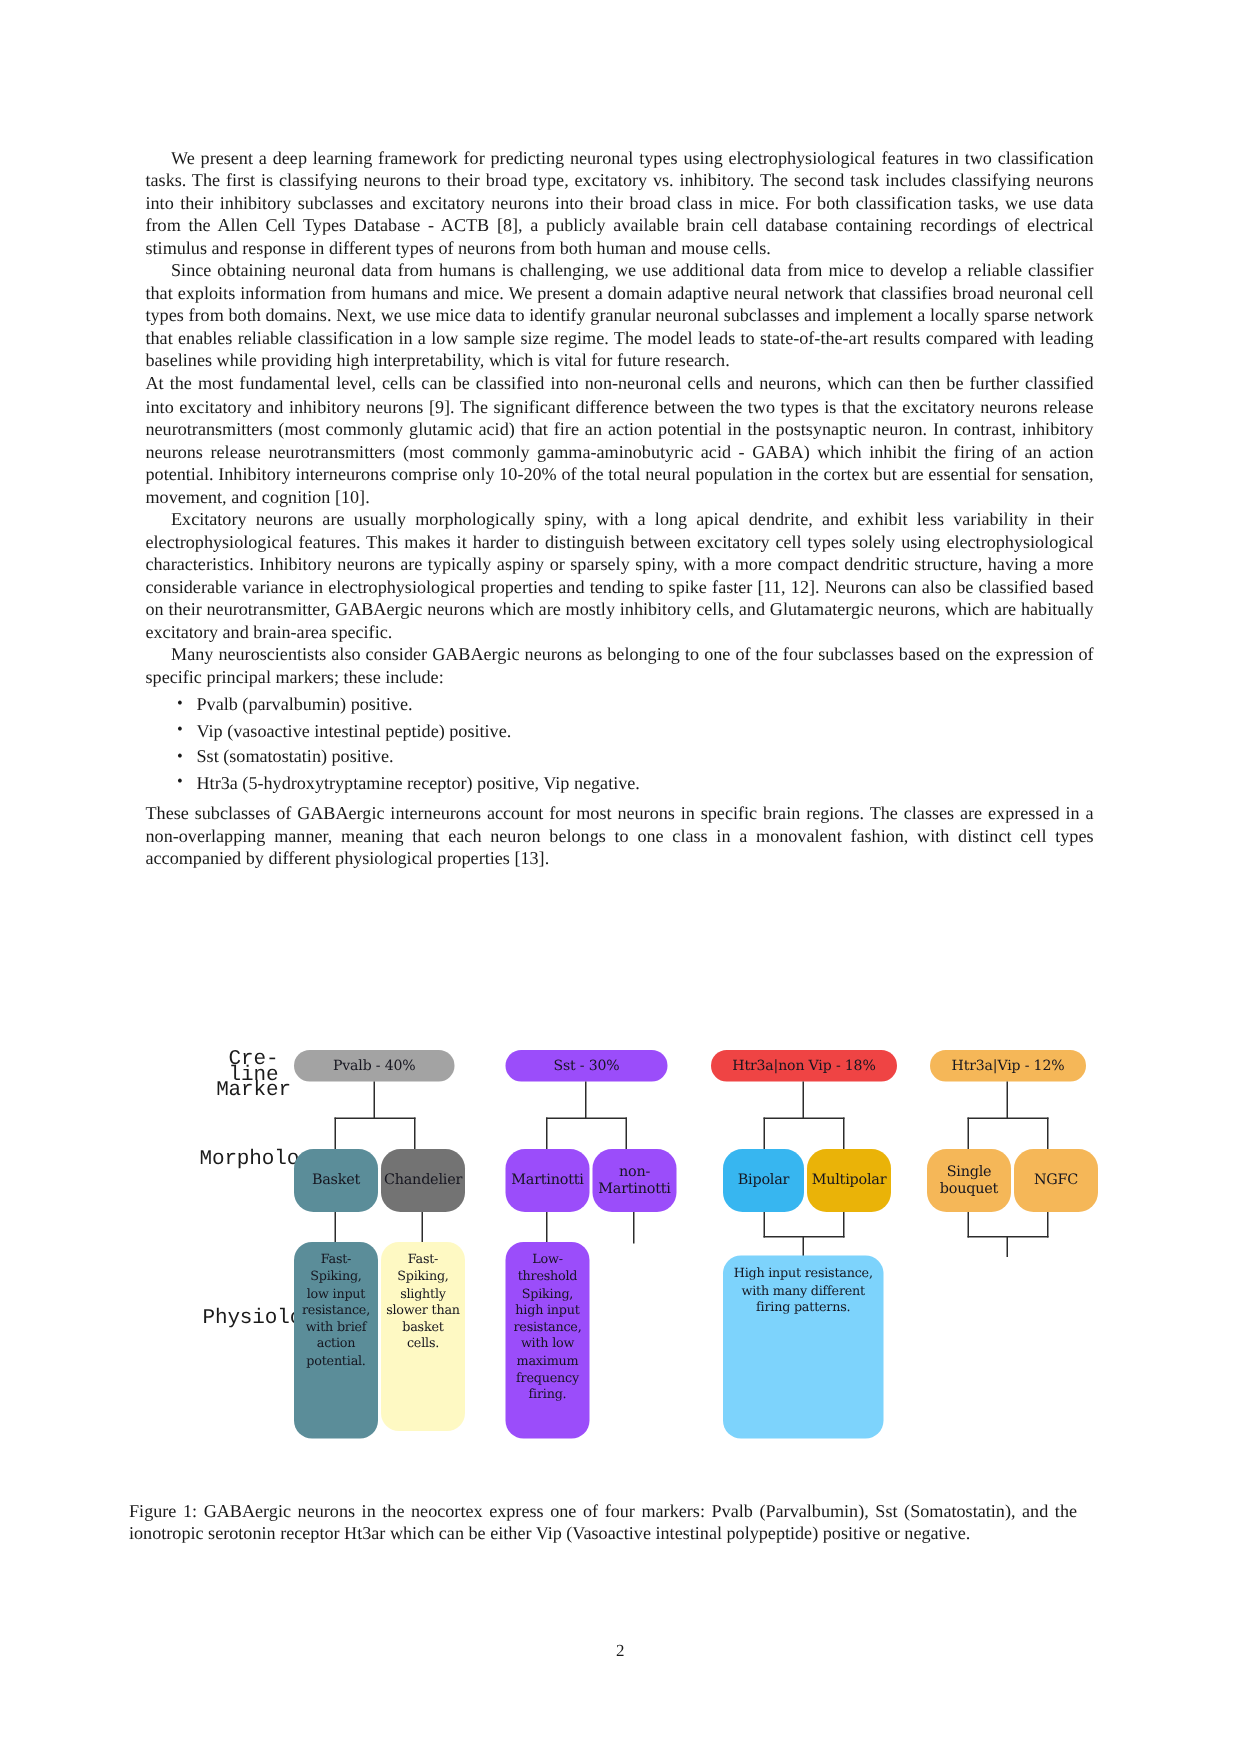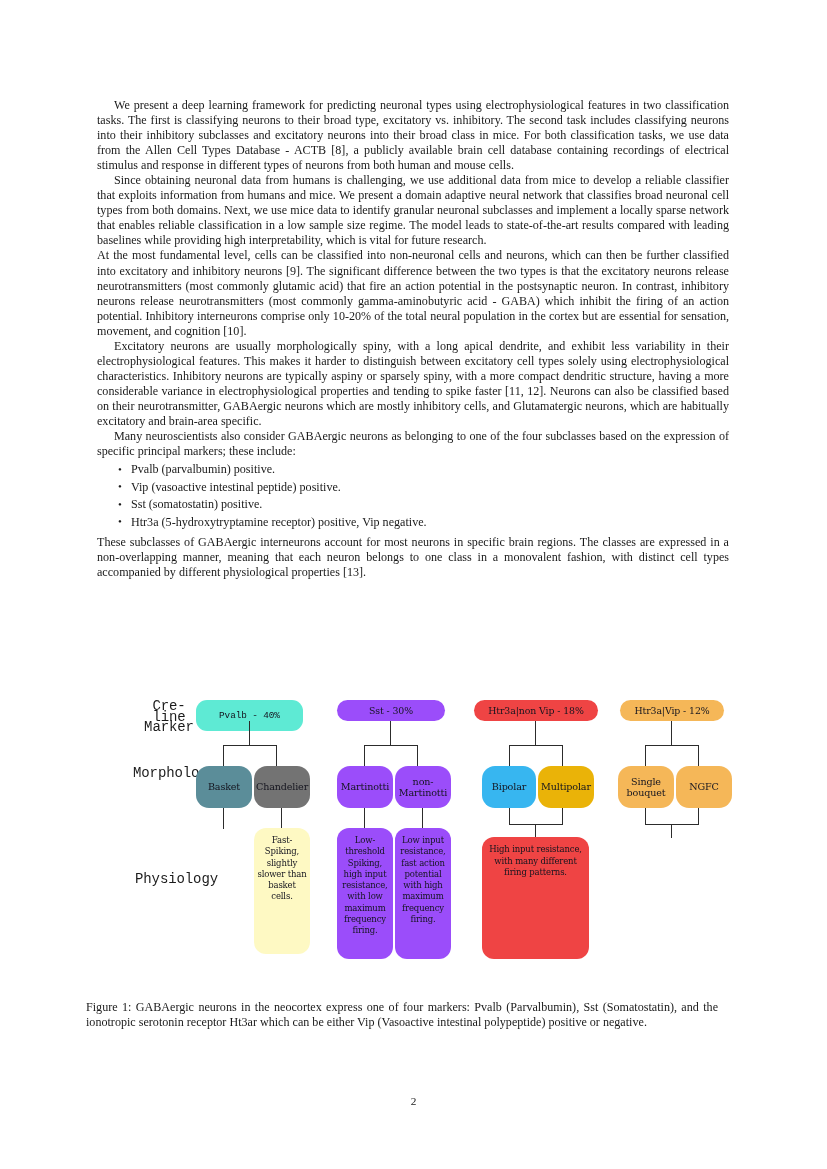--- a/index.html
+++ b/index.html
@@ -174,66 +174,66 @@
         <div>Cre-line</div>
         <div>Marker</div>
       </div>
       <div class="row-label" style="left:36px; top:80px; width:68px;">
         <div>Morphology</div>
       </div>
       <div class="row-label" style="left:38px; top:186px; width:66px;">
         <div>Physiology</div>
       </div>
 
-      <div class="node marker" style="left:99px; top:12px; width:107px; height:31px; background:#5eead4;font-family:Liberation Mono, monospace;">Pvalb - 40%</div>
+      <div class="node marker" style="left:99px; top:12px; width:107px; height:21px; background:#a3a3a3;">Pvalb - 40%</div>
 
       <div class="connector" style="left:152px; top:33px; width:1.4px; height:25px;"></div>
 
       <div class="connector" style="left:126px; top:57px; width:54px; height:1.4px;"></div>
       <div class="connector" style="left:126px; top:57px; width:1.4px; height:22px;"></div>
       <div class="connector" style="left:178.6px; top:57px; width:1.4px; height:22px;"></div>
 
       <div class="node morph" style="left:99px; top:78px; width:56px; height:42px; background:#5b8d99;">Basket</div>
       <div class="node morph" style="left:157px; top:78px; width:56px; height:42px; background:#737373;">Chandelier</div>
 
       <div class="connector" style="left:126px; top:120px; width:1.4px; height:21px;"></div>
       <div class="connector" style="left:184px; top:120px; width:1.4px; height:21px;"></div>
 
+      <div class="node phys" style="left:99px; top:140px; width:56px; height:131px; background:#5b8d99;">Fast-Spiking, low input resistance, with brief action potential.</div>
       <div class="node phys" style="left:157px; top:140px; width:56px; height:126px; background:#fef9c3;">Fast-Spiking, slightly slower than basket cells.</div>
 
       <div class="node marker" style="left:240px; top:12px; width:108px; height:21px; background:#9b4dfa;">Sst - 30%</div>
       <div class="connector" style="left:293px; top:33px; width:1.4px; height:25px;"></div>
       <div class="connector" style="left:267px; top:57px; width:54px; height:1.4px;"></div>
       <div class="connector" style="left:267px; top:57px; width:1.4px; height:22px;"></div>
       <div class="connector" style="left:319.6px; top:57px; width:1.4px; height:22px;"></div>
 
       <div class="node morph" style="left:240px; top:78px; width:56px; height:42px; background:#9b4dfa;">Martinotti</div>
       <div class="node morph" style="left:298px; top:78px; width:56px; height:42px; background:#9b4dfa;">non-Martinotti</div>
 
       <div class="connector" style="left:267px; top:120px; width:1.4px; height:21px;"></div>
       <div class="connector" style="left:325px; top:120px; width:1.4px; height:21px;"></div>
 
       <div class="node phys" style="left:240px; top:140px; width:56px; height:131px; background:#9b4dfa;">Low-threshold Spiking, high input resistance, with low maximum frequency firing.</div>
-      <div class="node phys" style="left:298px; top:140px; width:56px; height:131px; background:#9b4dfa;">Low input resistance, fast action potential with high maximum frequency firing.</div>
 
       <div class="node marker" style="left:377px; top:12px; width:124px; height:21px; background:#ef4444;">Htr3a|non Vip - 18%</div>
       <div class="connector" style="left:438px; top:33px; width:1.4px; height:25px;"></div>
       <div class="connector" style="left:412px; top:57px; width:54px; height:1.4px;"></div>
       <div class="connector" style="left:412px; top:57px; width:1.4px; height:22px;"></div>
       <div class="connector" style="left:464.6px; top:57px; width:1.4px; height:22px;"></div>
 
       <div class="node morph" style="left:385px; top:78px; width:54px; height:42px; background:#37b6f0;">Bipolar</div>
       <div class="node morph" style="left:441px; top:78px; width:56px; height:42px; background:#eab308;">Multipolar</div>
 
       <div class="connector" style="left:412px; top:120px; width:1.4px; height:17px;"></div>
       <div class="connector" style="left:464.6px; top:120px; width:1.4px; height:17px;"></div>
       <div class="connector" style="left:412px; top:136px; width:54px; height:1.4px;"></div>
       <div class="connector" style="left:438px; top:136px; width:1.4px; height:14px;"></div>
 
-      <div class="node phys wide" style="left:385px; top:149px; width:107px; height:122px; background:#ef4444;">High input resistance, with many different firing patterns.</div>
+      <div class="node phys wide" style="left:385px; top:149px; width:107px; height:122px; background:#7dd3fc;">High input resistance, with many different firing patterns.</div>
 
       <div class="node marker" style="left:523px; top:12px; width:104px; height:21px; background:#f5b758;">Htr3a|Vip - 12%</div>
       <div class="connector" style="left:574px; top:33px; width:1.4px; height:25px;"></div>
       <div class="connector" style="left:548px; top:57px; width:54px; height:1.4px;"></div>
       <div class="connector" style="left:548px; top:57px; width:1.4px; height:22px;"></div>
       <div class="connector" style="left:600.6px; top:57px; width:1.4px; height:22px;"></div>
 
       <div class="node morph" style="left:521px; top:78px; width:56px; height:42px; background:#f5b758;">Single bouquet</div>
       <div class="node morph" style="left:579px; top:78px; width:56px; height:42px; background:#f5b758;">NGFC</div>
 

